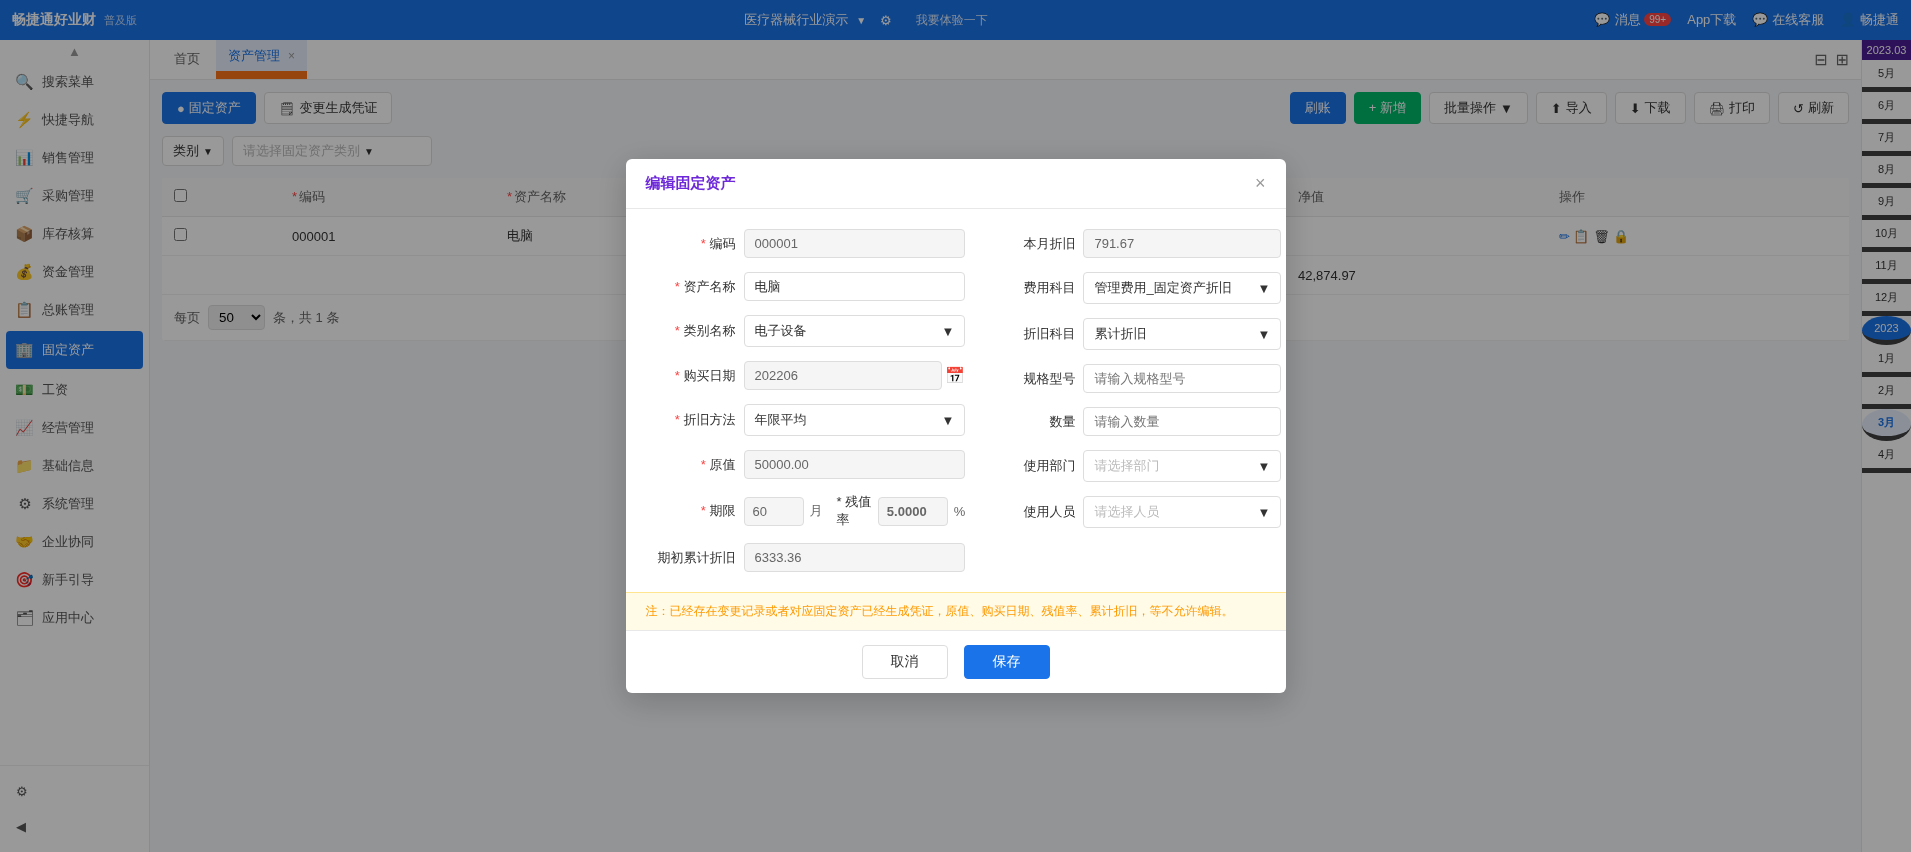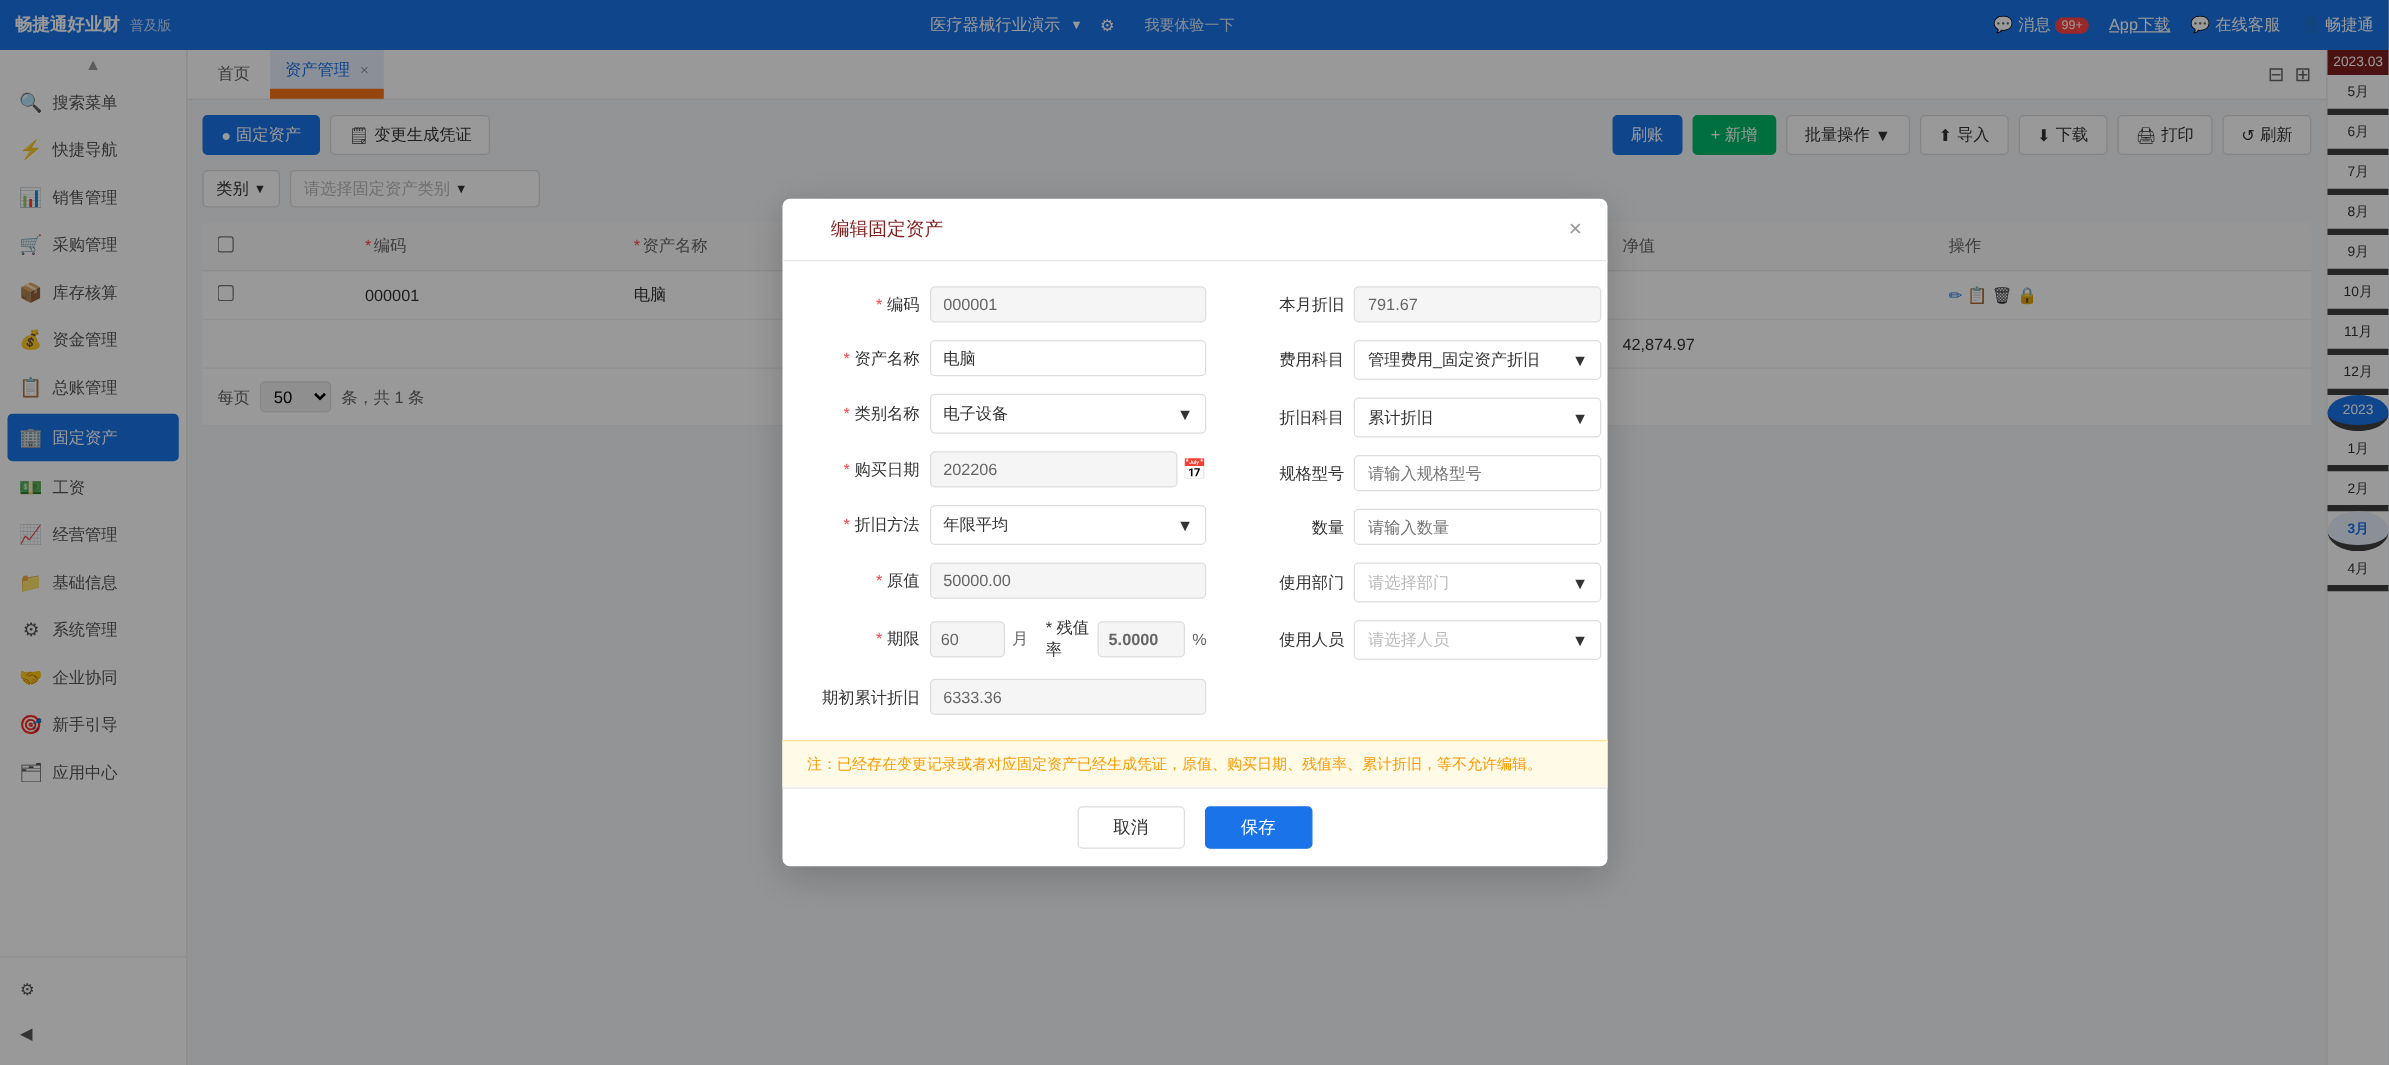--- a/index.html
+++ b/index.html
@@ -51,32 +51,32 @@
     
     .table-container { background: #fff; border-radius: 4px; overflow: auto; }
     table { width: 100%; border-collapse: collapse; font-size: 13px; }
     th { background: #fafafa; padding: 10px 12px; text-align: left; border-bottom: 1px solid #e8e8e8; color: #666; font-weight: 500; white-space: nowrap; }
     td { padding: 10px 12px; border-bottom: 1px solid #f0f0f0; color: #333; white-space: nowrap; }
     .required-star { color: #f44; margin-right: 2px; }
     .table-footer { display: flex; align-items: center; gap: 8px; padding: 10px 12px; font-size: 13px; color: #666; background: #fff; }
 
     
     .right-panel { width: 50px; background: #fff; border-left: 1px solid #e8e8e8; display: flex; flex-direction: column; font-size: 11px; }
-    .cal-header { background: #7f1d1d; color: #fff; text-align: center; padding: 4px 2px; font-size: 11px; }
+    .cal-header { background: #4c1d95; color: #fff; text-align: center; padding: 4px 2px; font-size: 11px; }
     .cal-month { padding: 6px 2px; text-align: center; color: #333; font-size: 11px; border-bottom: 5px solid #404040; cursor: pointer; }
     .cal-month.current { background: #e8f0fe; color: #1a73e8; font-weight: bold; border-radius: 50%; }
     .cal-month.highlight { background: #1a73e8; color: #fff; border-radius: 50%; }
 
     
     .overlay { position: fixed; top: 0; left: 0; right: 0; bottom: 0; background: rgba(0,0,0,0.4); z-index: 100; display: flex; align-items: center; justify-content: center; }
 
     
     .modal { background: #fff; border-radius: 6px; width: 660px; box-shadow: 0 8px 32px rgba(0,0,0,0.2); z-index: 101; }
     .modal-header { display: flex; align-items: center; justify-content: space-between; padding: 14px 20px; border-bottom: 1px solid #e8e8e8; }
-    .modal-title { font-size: 15px; font-weight: 400; color: #7f1d1d; margin-left: 19px; }
+    .modal-title { font-size: 15px; font-weight: 700; color: #6d28d9; }
     .modal-close { cursor: pointer; font-size: 18px; color: #999; background: none; border: none; }
     .modal-body { padding: 20px; display: grid; grid-template-columns: 1fr 1fr; gap: 0 20px; }
     .form-section { display: flex; flex-direction: column; gap: 14px; }
     .form-row { display: flex; align-items: center; gap: 8px; }
     .form-label { width: 90px; text-align: right; font-size: 13px; color: #333; flex-shrink: 0; }
     .form-label .req { color: #f44; }
     .form-input { flex: 1; padding: 6px 10px; border: 1px solid #ddd; border-radius: 4px; font-size: 13px; color: #333; outline: none; }
     .form-input.readonly { background: #f5f5f5; color: #666; }
     .form-select { flex: 1; padding: 6px 10px; border: 1px solid #ddd; border-radius: 4px; font-size: 13px; color: #333; background: #fff; display: flex; align-items: center; justify-content: space-between; cursor: pointer; }
     .form-inline { display: flex; align-items: center; gap: 6px; flex: 1; }
@@ -104,21 +104,21 @@
       <span style="cursor:pointer;">医疗器械行业演示</span>
       <span style="font-size:10px;">▼</span>
       <span style="margin-left:6px;">⚙</span>
       <span style="margin-left:16px; font-size:12px; opacity:0.85; cursor:pointer;">我要体验一下</span>
     </div>
     <div class="top-bar-right">
       <span style="cursor:pointer;">
         💬 <span>消息</span>
         <span class="badge">99+</span>
       </span>
-      <span style="cursor:pointer;text-decoration:underline;">App下载</span>
+      <span style="cursor:pointer;">App下载</span>
       <span style="cursor:pointer;">💬 <span>在线客服</span></span>
       <span style="cursor:pointer;">👤 <span>畅捷通</span></span>
     </div>
   </div>
 
   <div class="main-area">
 
     <div class="sidebar">
       <div class="sidebar-scroll-btn">▲</div>
 

